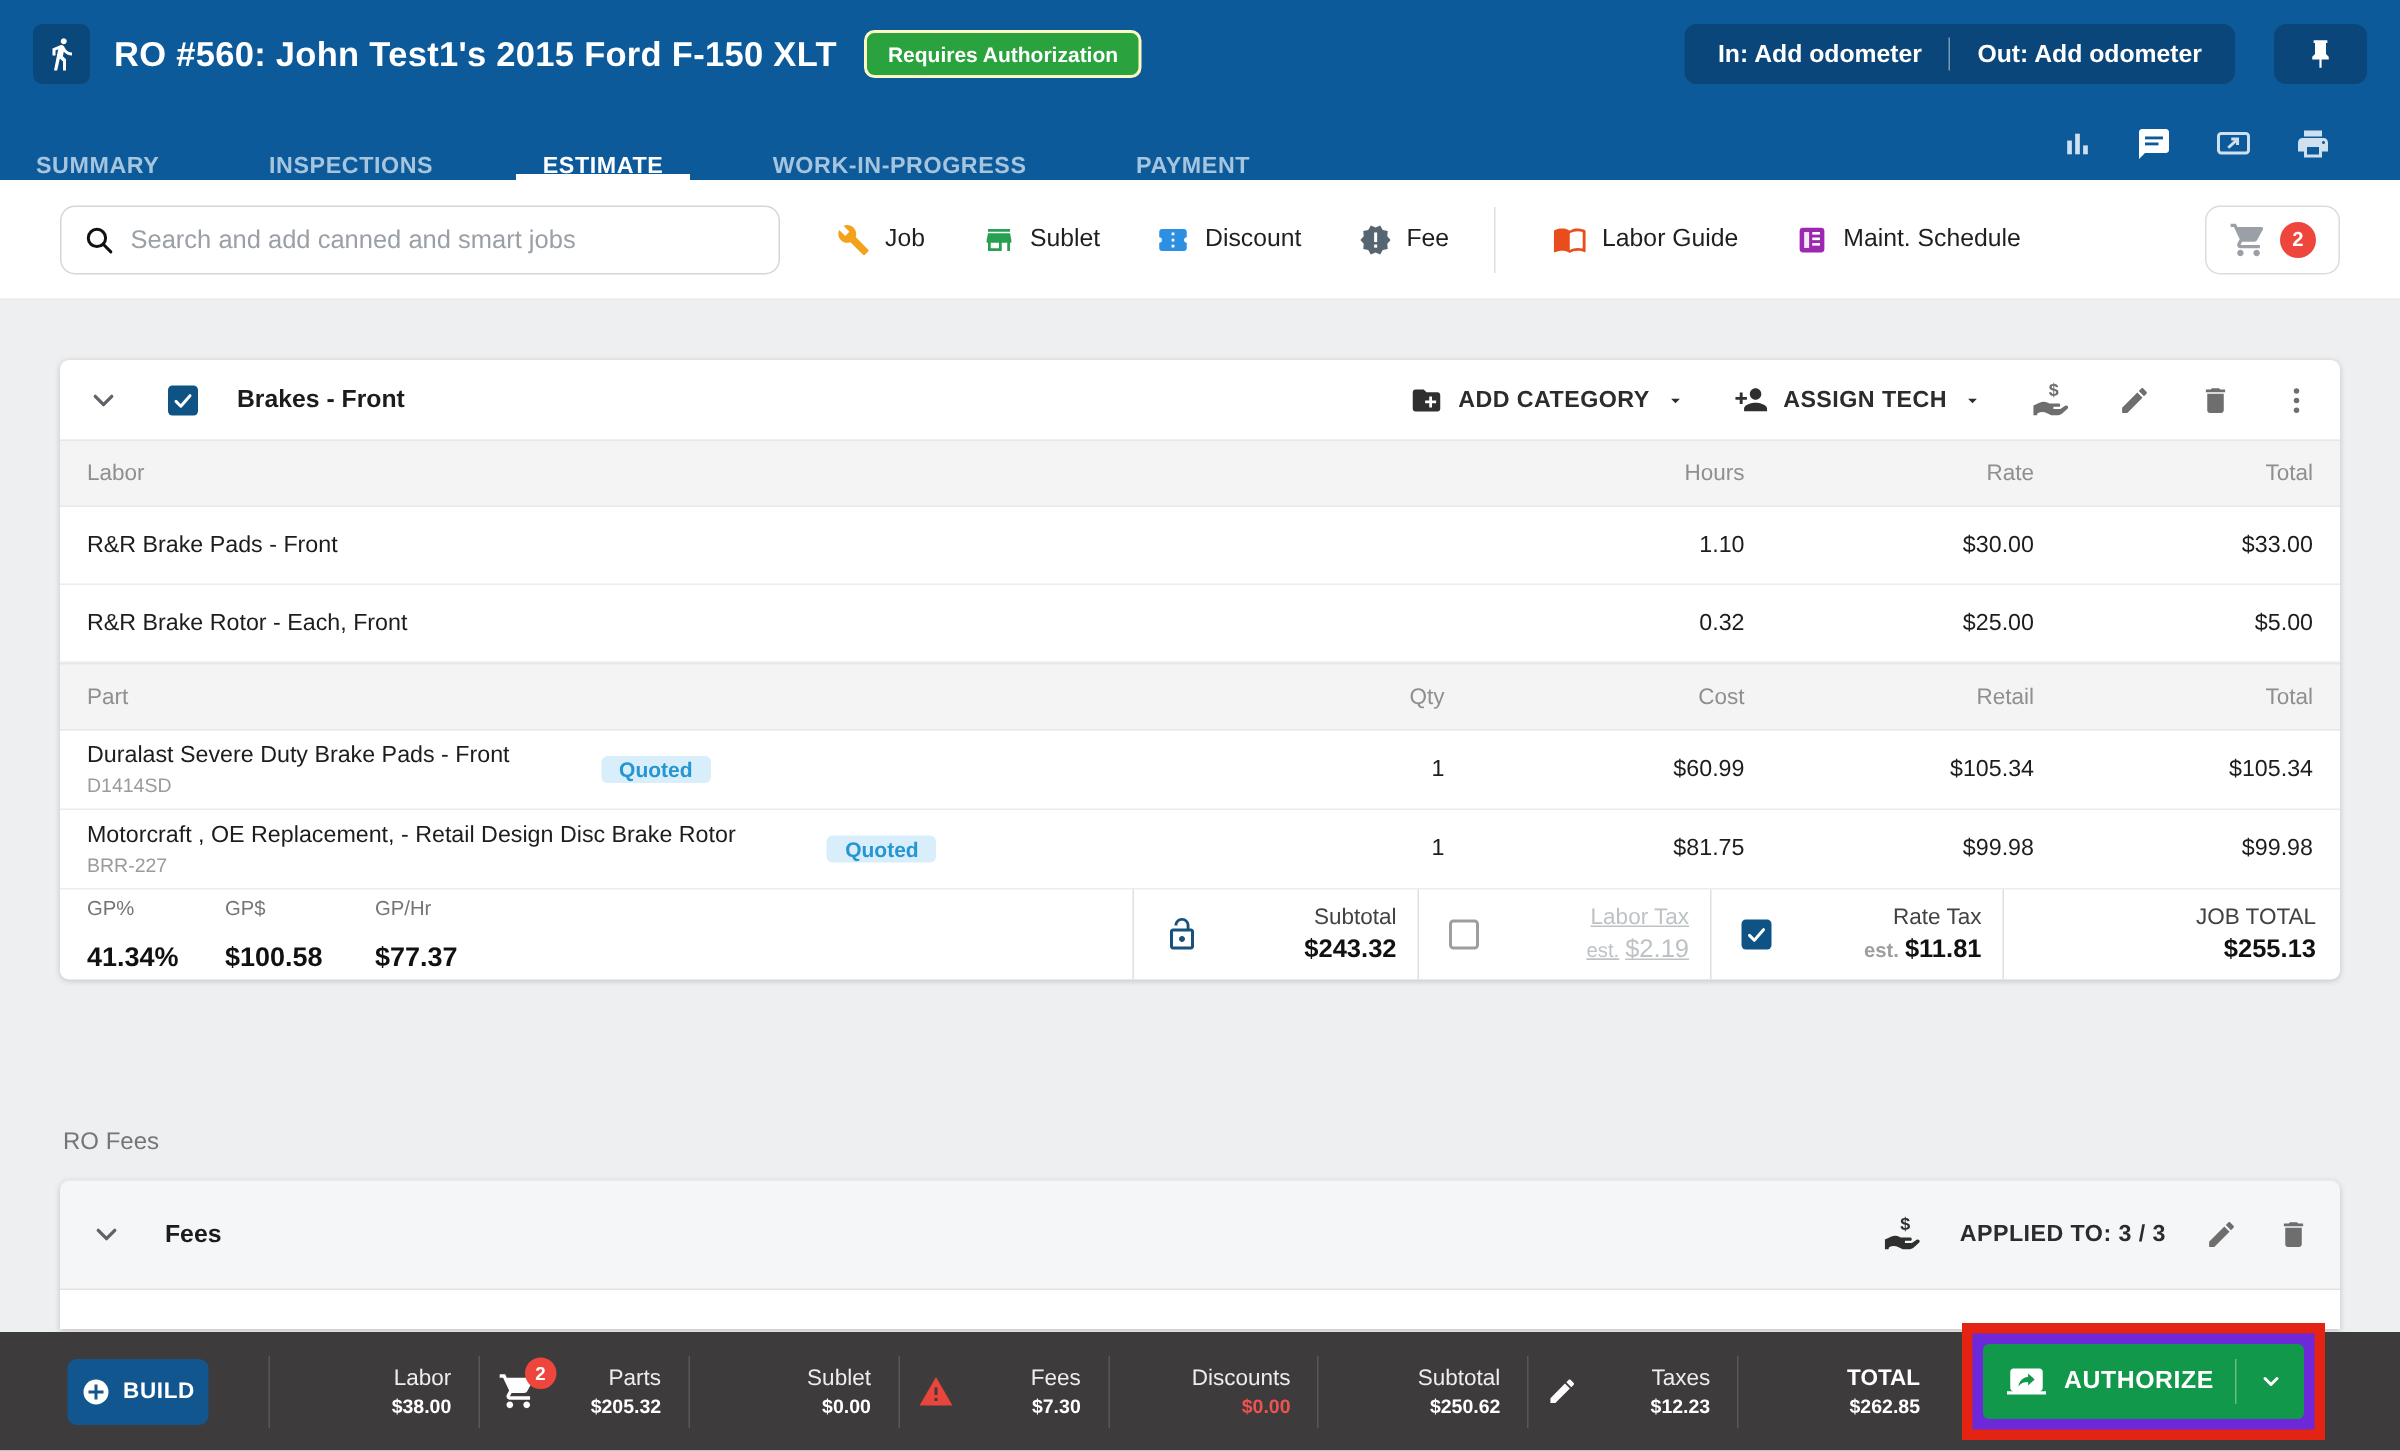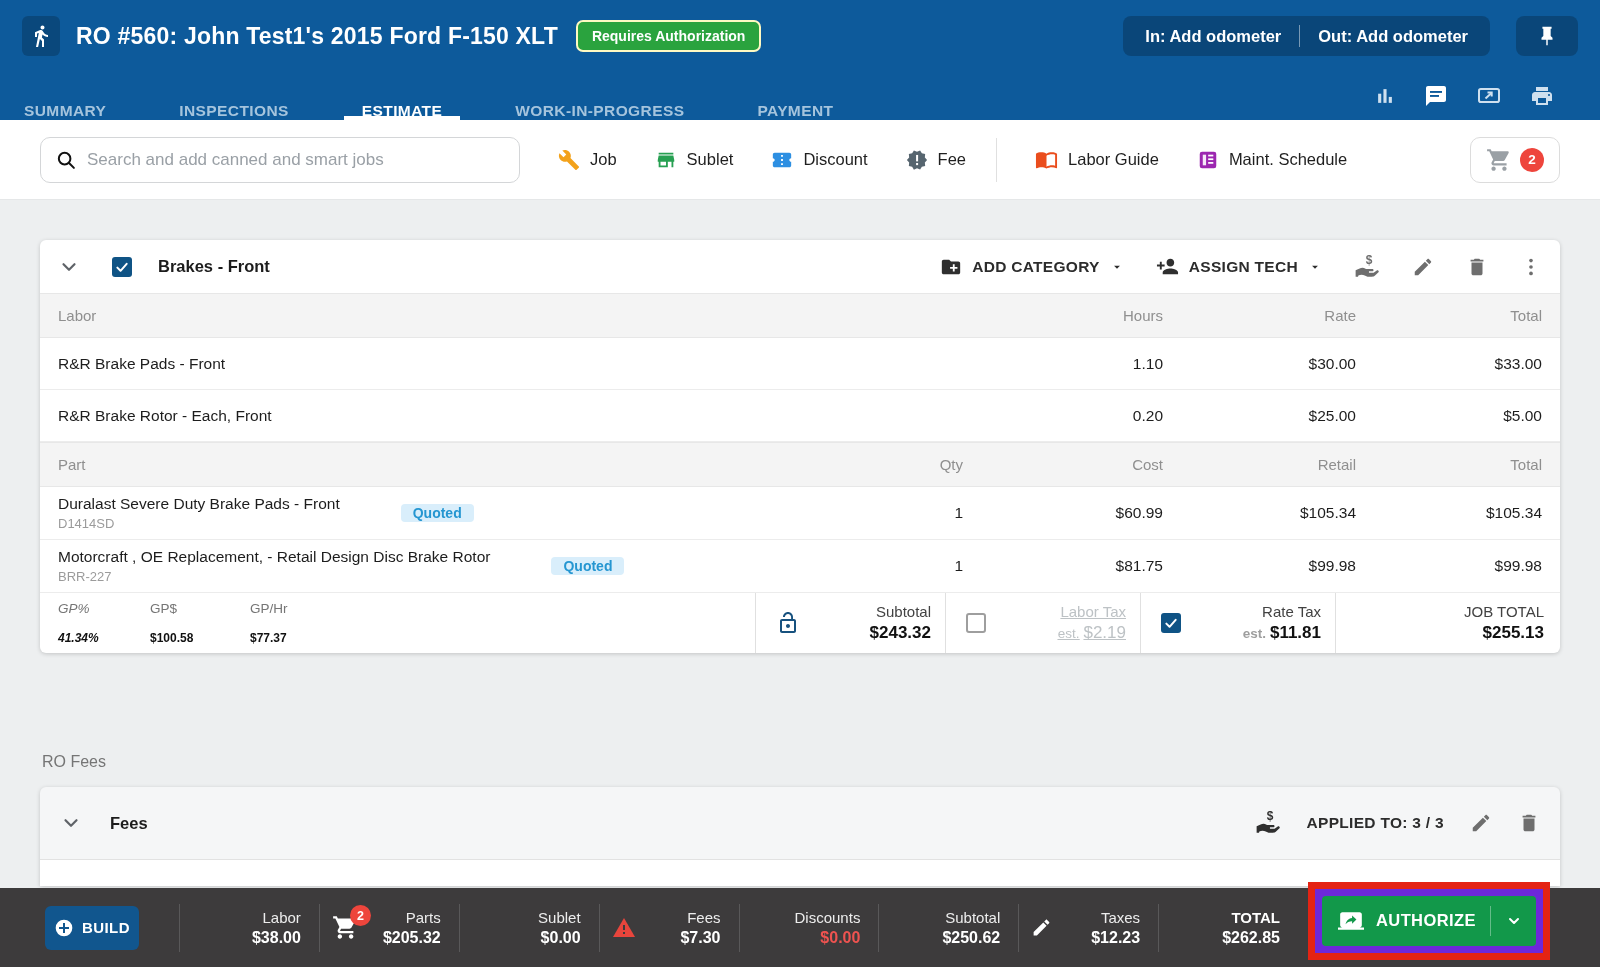--- a/index.html
+++ b/index.html
@@ -78,23 +78,23 @@
   .t-row.labor { height:52px; }
   .t-row.part { height:53px; }
   .p-name { display:flex; align-items:center; gap:24px; }
   .p-number { font-size:13px; color:#9b9b9b; margin-top:3px; }
   .quoted { background:var(--quoted-bg,#d9eefb); color:var(--quoted-text,#2596d1); font-size:14px;
             font-weight:700; padding:1px 12px; border-radius:4px; white-space:nowrap;margin-left:37px; }
 
   .summary-row { display:flex; align-items:stretch; height:60px; }
   .gp-stats { flex:0 0 715px; display:flex; align-items:center; padding-left:18px; }
   .stat { display:flex; flex-direction:column; }
-  .stat.w1 { width:92px;font-style:italic; } .stat.w2 { width:100px; }
+  .stat.w1 { width:92px; } .stat.w2 { width:100px; }
   .stat .lbl { font-size:13.5px; color:#757575; }
-  .stat .val { font-size:12px; font-weight:700; color:#111; margin-top:15px; }
+  .stat .val { font-size:18px; font-weight:700; color:#111; margin-top:15px; }
   .sum-seg { border-left:1px solid #e0e0e0; display:flex; align-items:center; }
   .seg-subtotal { flex:0 0 190px; padding:0 14px 0 20px; }
   .seg-tax { flex:0 0 195px; padding:0 14px 0 20px; }
   .seg-total { flex:1; justify-content:flex-end; padding-right:16px; }
   .sum-right { margin-left:auto; text-align:right; }
   .sum-lbl { font-size:15px; color:#424242; }
   .sum-val { font-size:17px; font-weight:700; color:#111; margin-top:3px; }
   .est-prefix { font-size:13.5px; color:#9e9e9e; margin-right:4px; }
   .muted .sum-lbl, .muted .est-prefix, .muted .sum-val { color:#bdc2c5; font-weight:400;text-decoration:underline; }
   .muted .sum-val { font-weight:500; }
@@ -114,21 +114,21 @@
   .build-btn { margin-left:45px; height:44px; width:94px; background:var(--build-blue,#11568e);
                border-radius:6px; color:#fff; font-weight:700; font-size:15px; letter-spacing:.4px;
                display:flex; align-items:center; justify-content:center; gap:8px; cursor:pointer; flex:0 0 auto; }
   .bb-seg { flex:1 1 0; height:48px; border-left:1px solid rgba(255,255,255,0.15);
             display:flex; align-items:center; justify-content:flex-end; padding:0 18px 0 12px; }
   .bb-seg.first { margin-left:40px; }
   .seg-icon { margin-right:auto; display:flex; align-items:center; color:#fff; }
   .bb-text { text-align:right; }
   .bb-lbl { font-size:15px; color:#ededed; }
   .bb-lbl.bold { font-weight:700; color:#fff; }
-  .bb-val { font-size:16px; font-weight:700; color:#fff; margin-top:3px; }
+  .bb-val { font-size:13px; font-weight:700; color:#fff; margin-top:3px; }
   .bb-val.red { color:var(--discount-value-red,#ef5350); }
   .cart-wrap { position:relative; }
   .cart-wrap .badge-red { position:absolute; top:-9px; right:-12px; min-width:21px; height:21px; font-size:12.5px; }
   .warn-ic { color:var(--warning-red,#e8453c); }
   .auth-wrap { border:7px solid var(--annotation-red,#e42313); padding:7px; margin:0 50px 0 10px;
                position:relative; top:-7px; background:#6d28d9; flex:0 0 auto; }
   .auth-btn { width:214px; height:50px; background:var(--authorize-green,#12984a); border-radius:4px;
               display:flex; align-items:center; color:#fff; cursor:pointer; }
   .auth-btn .auth-ic { margin-left:16px; }
   .auth-label { margin-left:12px; font-size:16.5px; font-weight:700; letter-spacing:.4px; }
@@ -360,21 +360,21 @@
       <span class="num">Total</span>
     </div>
     <div class="t-row labor grid-labor">
       <span>R&amp;R Brake Pads - Front</span>
       <span class="num">1.10</span>
       <span class="num">$30.00</span>
       <span class="num">$33.00</span>
     </div>
     <div class="t-row labor grid-labor">
       <span>R&amp;R Brake Rotor - Each, Front</span>
-      <span class="num">0.20</span>
+      <span class="num">0.32</span>
       <span class="num">$25.00</span>
       <span class="num">$5.00</span>
     </div>
 
     <div class="t-head grid-parts">
       <span>Part</span>
       <span class="num">Qty</span>
       <span class="num">Cost</span>
       <span class="num">Retail</span>
       <span class="num">Total</span>

